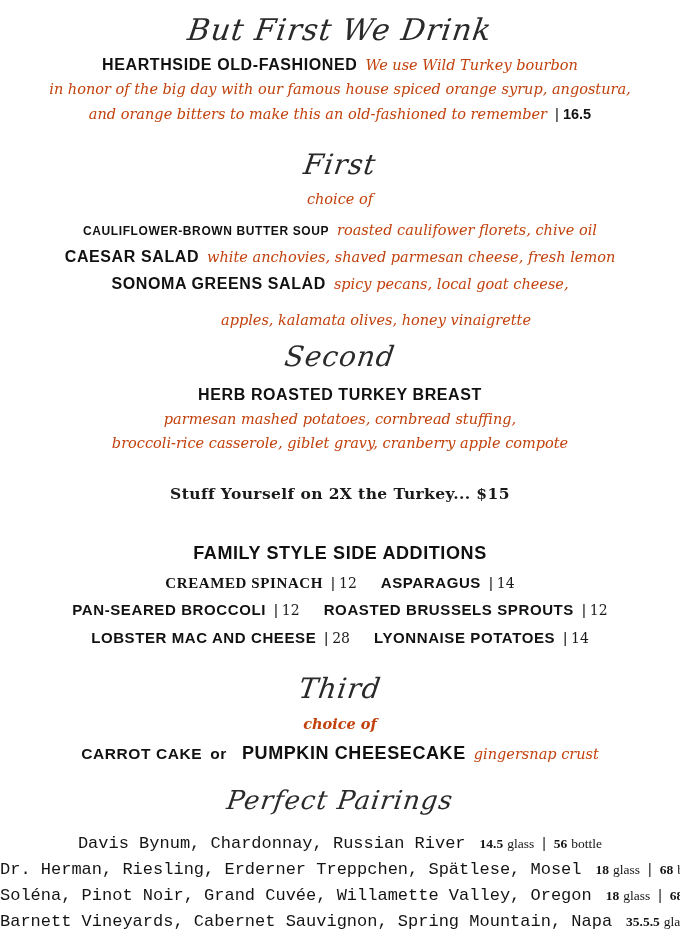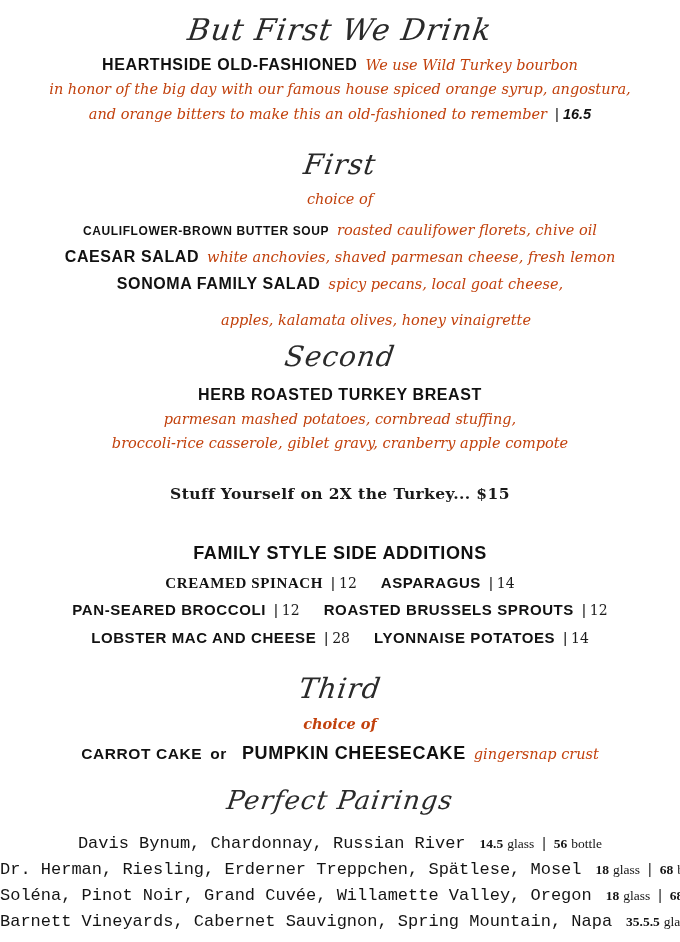--- a/index.html
+++ b/index.html
@@ -70,34 +70,34 @@
 </head>
 <body>
 
 <div class="line script" style="top:12px; font-size:30px;">But First We Drink</div>
 
 <div class="line" style="top:56px;">
   <span class="bold-sans" style="font-size:16px;">HEARTHSIDE OLD-FASHIONED</span><span class="sp"></span><span class="ital-serif" style="font-size:14.5px;">We use Wild Turkey bourbon</span>
 </div>
 <div class="line ital-serif" style="top:81px; font-size:14.5px;">in honor of the big day with our famous house spiced orange syrup, angostura,</div>
 <div class="line" style="top:105px;">
-  <span class="ital-serif" style="font-size:14.5px;">and orange bitters to make this an old-fashioned to remember</span><span class="pipe" style="font-size:15px;">|</span><span class="bold-sans" style="font-size:14.5px; letter-spacing:0;font-style:italic;">16.5</span>
+  <span class="ital-serif" style="font-size:14.5px;">and orange bitters to make this an old-fashioned to remember</span><span class="pipe" style="font-size:15px;">|</span><span class="bold-sans" style="font-size:14.5px; letter-spacing:0;">16.5</span>
 </div>
 
 <div class="line script" style="top:148px; font-size:28px;">First</div>
 <div class="line ital-serif" style="top:191px; font-size:14.5px;">choice of</div>
 
 <div class="line" style="top:221px;">
   <span class="bold-sans" style="font-size:12px;">CAULIFLOWER-BROWN BUTTER SOUP</span><span class="sp"></span><span class="ital-serif" style="font-size:14.5px;">roasted caulifower florets, chive oil</span>
 </div>
 <div class="line" style="top:248px;">
   <span class="bold-sans" style="font-size:16px;">CAESAR SALAD</span><span class="sp"></span><span class="ital-serif" style="font-size:14.5px;">white anchovies, shaved parmesan cheese, fresh lemon</span>
 </div>
 <div class="line" style="top:275px;">
-  <span class="bold-sans" style="font-size:16px;">SONOMA FAMILY SALAD</span><span class="sp"></span><span class="ital-serif" style="font-size:14.5px;">spicy pecans, local goat cheese,</span>
+  <span class="bold-sans" style="font-size:16px;">SONOMA GREENS SALAD</span><span class="sp"></span><span class="ital-serif" style="font-size:14.5px;">spicy pecans, local goat cheese,</span>
 </div>
 <div class="line ital-serif" style="top:312px; font-size:14.5px;margin-left:36px;">apples, kalamata olives, honey vinaigrette</div>
 
 <div class="line script" style="top:340px; font-size:28px;">Second</div>
 <div class="line bold-sans" style="top:386px; font-size:16px;">HERB ROASTED TURKEY BREAST</div>
 <div class="line ital-serif" style="top:411px; font-size:14.5px;">parmesan mashed potatoes, cornbread stuffing,</div>
 <div class="line ital-serif" style="top:435px; font-size:14.5px;">broccoli-rice casserole, giblet gravy, cranberry apple compote</div>
 <div class="line price-serif" style="top:484px; font-size:15.5px; font-weight:700; letter-spacing:0.4px;">Stuff Yourself on 2X the Turkey... $15</div>
 
 <div class="line bold-sans" style="top:543px; font-size:18px;">FAMILY STYLE SIDE ADDITIONS</div>

